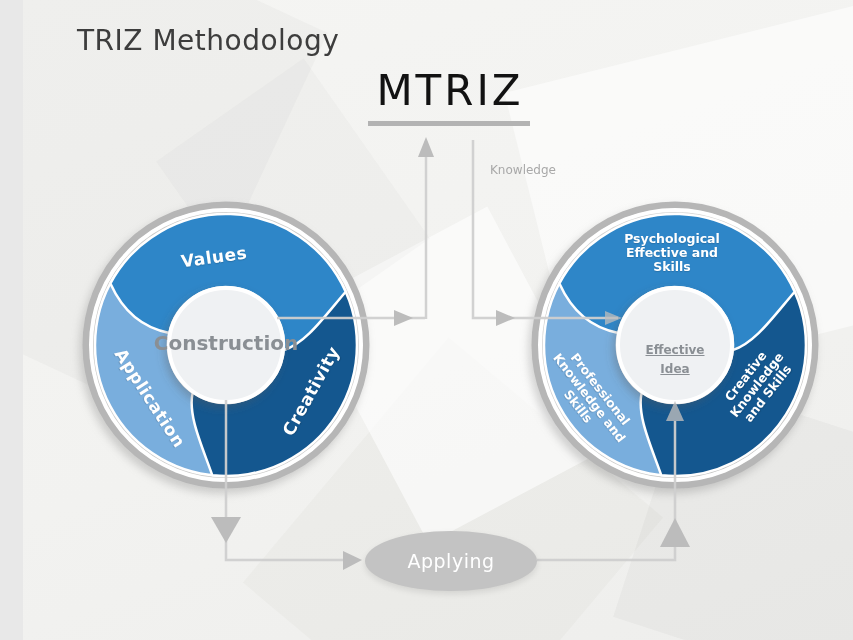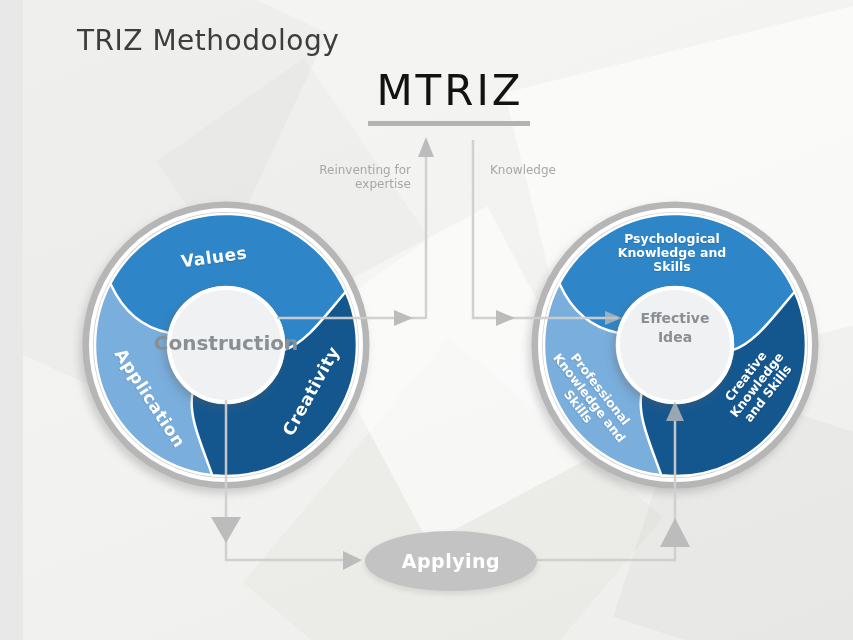--- a/index.html
+++ b/index.html
@@ -54,47 +54,45 @@
   .lbl-application{left:127px;top:398px;font-size:17px;transform:translate(-50%,-50%) rotate(57deg);letter-spacing:.5px;}
   .lbl-creativity{left:288px;top:391px;font-size:17px;transform:translate(-50%,-50%) rotate(-61deg);letter-spacing:.5px;}
   .lbl-psych{left:649px;top:253px;font-size:12.5px;line-height:14px;transform:translate(-50%,-50%);}
   .lbl-prof{left:566px;top:398px;font-size:12.5px;line-height:14px;transform:translate(-50%,-50%) rotate(52deg);}
   .lbl-creative{left:734px;top:385px;font-size:12.5px;line-height:14px;transform:translate(-50%,-50%) rotate(-52deg);}
   .lbl-center{
     position:absolute;font-weight:bold;color:#8a8f94;text-align:center;
     white-space:pre-line;transform:translate(-50%,-50%);text-shadow:none;pointer-events:none;
   }
   .lbl-construction{left:203px;top:343px;font-size:20px;}
-  .lbl-effective{left:652px;top:328px;font-size:14px;line-height:19px;}
+  .lbl-effective{left:652px;top:360px;font-size:12px;line-height:19px;text-decoration:underline;}
 
   .applying{
     position:absolute;left:342px;top:531px;width:172px;height:60px;border-radius:50%;
     background:#c3c3c3;display:flex;align-items:center;justify-content:center;
     box-shadow:0 3px 6px rgba(0,0,0,.10);
   }
-  .applying span{color:#fff;font-weight:bold;font-size:19px;letter-spacing:.5px;}
+  .applying span{color:#fff;font-weight:normal;font-size:19px;letter-spacing:.5px;}
 </style>
 </head>
 <body>
 
 <div class="slide">
 
   <div class="bgshape bg1"></div>
   <div class="bgshape bg2"></div>
   <div class="bgshape bg3"></div>
   <div class="bgshape bg4"></div>
   <div class="bgshape bg5"></div>
   <div class="bgshape bg6"></div>
 
   <div class="page-title">TRIZ Methodology</div>
   <div class="mtriz">MTRIZ</div>
   <div class="mtriz-underline"></div>
 
-  <div class="flow-note note-reinventing">Reinventing for
-expertise</div>
   <div class="flow-note note-inventing">Knowledge</div>
 
   <svg class="wheel wheel-left" viewBox="-150 -150 300 300">
     <defs>
       <filter id="blur1" x="-40%" y="-40%" width="180%" height="180%">
         <feGaussianBlur stdDeviation="4"></feGaussianBlur>
       </filter>
     </defs>
     <circle r="140" fill="none" stroke="#b6b6b6" stroke-width="7"></circle>
     <circle r="135" fill="none" stroke="#ffffff" stroke-width="4"></circle>
@@ -135,21 +133,21 @@
     <polygon points="637,547 667,547 652,518"></polygon>
     <polygon points="643,421 661,421 652,401" opacity=".8"></polygon>
   </svg>
 
   <div class="lbl lbl-values">Values</div>
   <div class="lbl lbl-application">Application</div>
   <div class="lbl lbl-creativity">Creativity</div>
   <div class="lbl-center lbl-construction">Construction</div>
 
   <div class="lbl lbl-psych">Psychological
-Knowledge and
+Effective and
 Skills</div>
   <div class="lbl lbl-prof">Professional
 Knowledge and
 Skills</div>
   <div class="lbl lbl-creative">Creative Knowledge
 and Skills</div>
   <div class="lbl-center lbl-effective">Effective
 Idea</div>
 
   <div class="applying">

